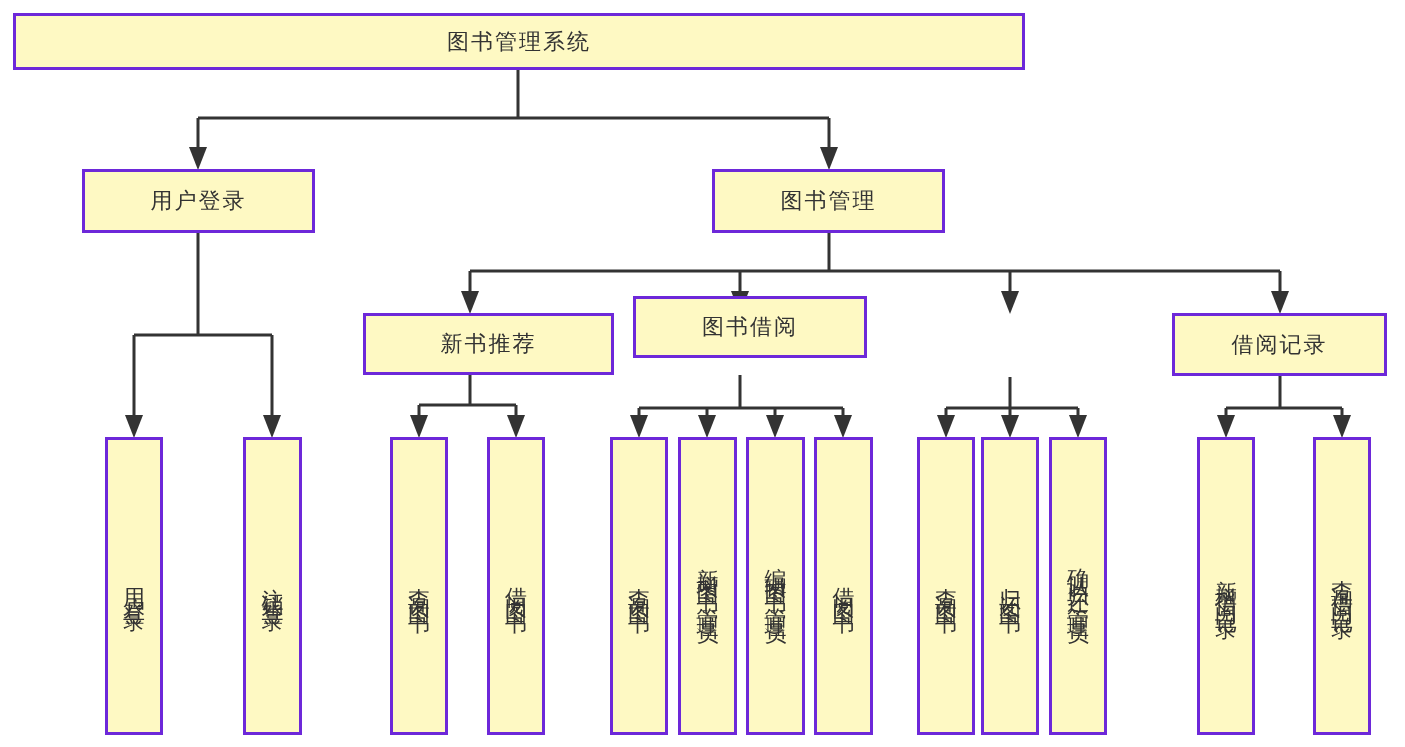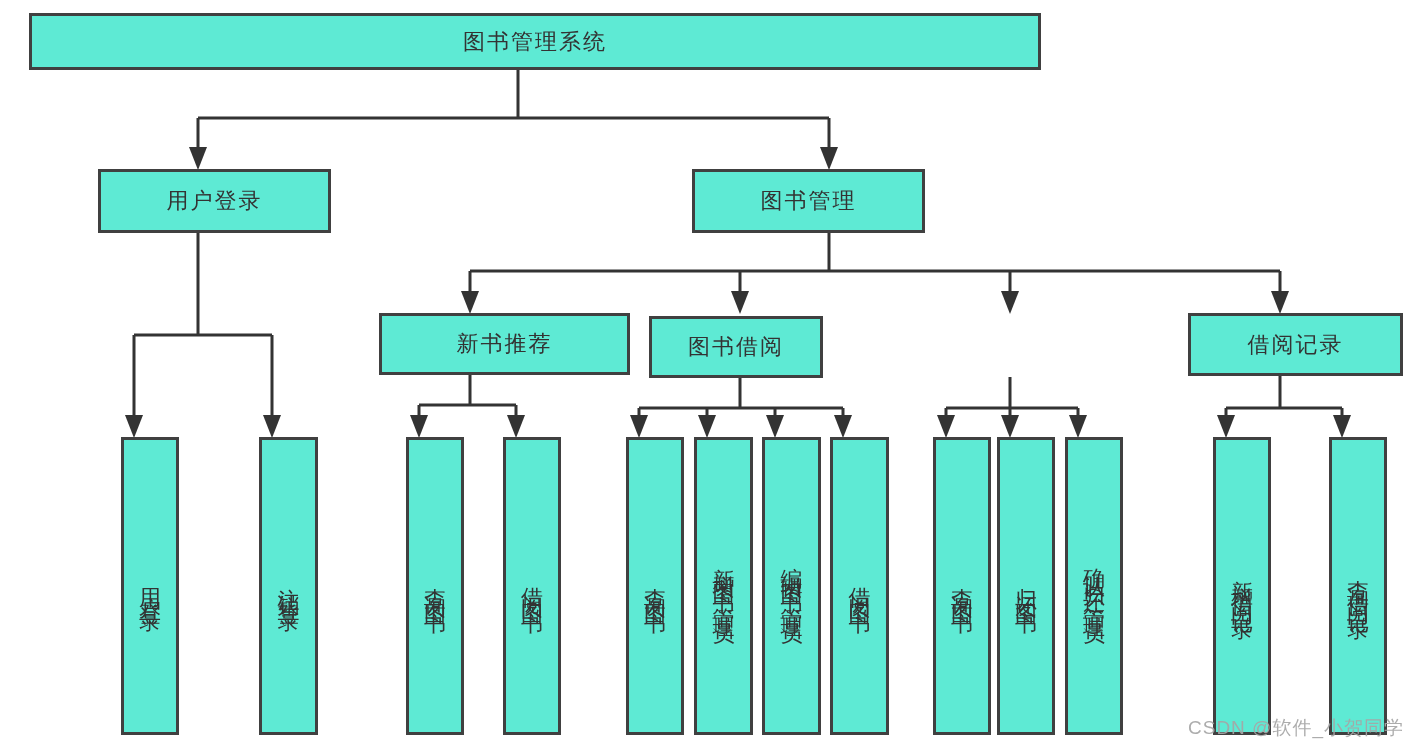--- a/index.html
+++ b/index.html
@@ -2,22 +2,22 @@
 <html><head>
 <meta charset="utf-8">
 <style>
   html,body{margin:0;padding:0;background:#ffffff;}
   #canvas{
     position:relative;width:1405px;height:747px;background:#ffffff;
     font-family:"Liberation Sans",sans-serif;color:#333333;overflow:hidden;
   }
   #connectors{position:absolute;left:0;top:0;}
   .box{
-    position:absolute;box-sizing:border-box;border:3px solid #404040;background:#5eead4;
-    display:flex;align-items:center;justify-content:center;z-index:2;margin-left:16px;
+    position:absolute;box-sizing:border-box;border:3px solid #6d28d9;background:#fef9c3;
+    display:flex;align-items:center;justify-content:center;z-index:2;
   }
   .box.h span{font-size:22px;letter-spacing:2px;white-space:nowrap;color:#333333;}
   .box.v span{
     writing-mode:vertical-rl;text-orientation:mixed;
     font-size:22px;letter-spacing:8px;line-height:1;color:#333333;white-space:nowrap;
   }
   .watermark{
     position:absolute;left:1188px;top:715px;z-index:5;
     font-size:19px;letter-spacing:1px;color:#a6a6a6;white-space:nowrap;opacity:.92;
   }
@@ -67,28 +67,28 @@
     </g>
   </svg>
 
   <div class="box h" style="left:13px;top:13px;width:1012px;height:57px">
     <span>图书管理系统</span>
   </div>
 
   <div class="box h" style="left:82px;top:169px;width:233px;height:64px">
     <span>用户登录</span>
   </div>
-  <div class="box h" style="left:676px;top:169px;width:233px;height:64px">
+  <div class="box h" style="left:712px;top:169px;width:233px;height:64px">
     <span>图书管理</span>
   </div>
 
   <div class="box h" style="left:363px;top:313px;width:251px;height:62px">
     <span>新书推荐</span>
   </div>
-  <div class="box h" style="left:633px;top:316px;width:174px;height:62px">
+  <div class="box h" style="left:633px;top:296px;width:234px;height:62px">
     <span>图书借阅</span>
   </div>
   <div class="box h" style="left:1172px;top:313px;width:215px;height:63px">
     <span>借阅记录</span>
   </div>
 
   <div class="box v" style="left:105px;top:437px;width:58px;height:298px">
     <span>用户登录</span>
   </div>
   <div class="box v" style="left:243px;top:437px;width:59px;height:298px">
@@ -125,15 +125,14 @@
     <span>确认归还（管理员）</span>
   </div>
 
   <div class="box v" style="left:1197px;top:437px;width:58px;height:298px">
     <span>新增借阅记录</span>
   </div>
   <div class="box v" style="left:1313px;top:437px;width:58px;height:298px">
     <span>查询借阅记录</span>
   </div>
 
-  <div class="watermark">CSDN @软件_小贺同学</div>
 
 </div>
 
 </body></html>

